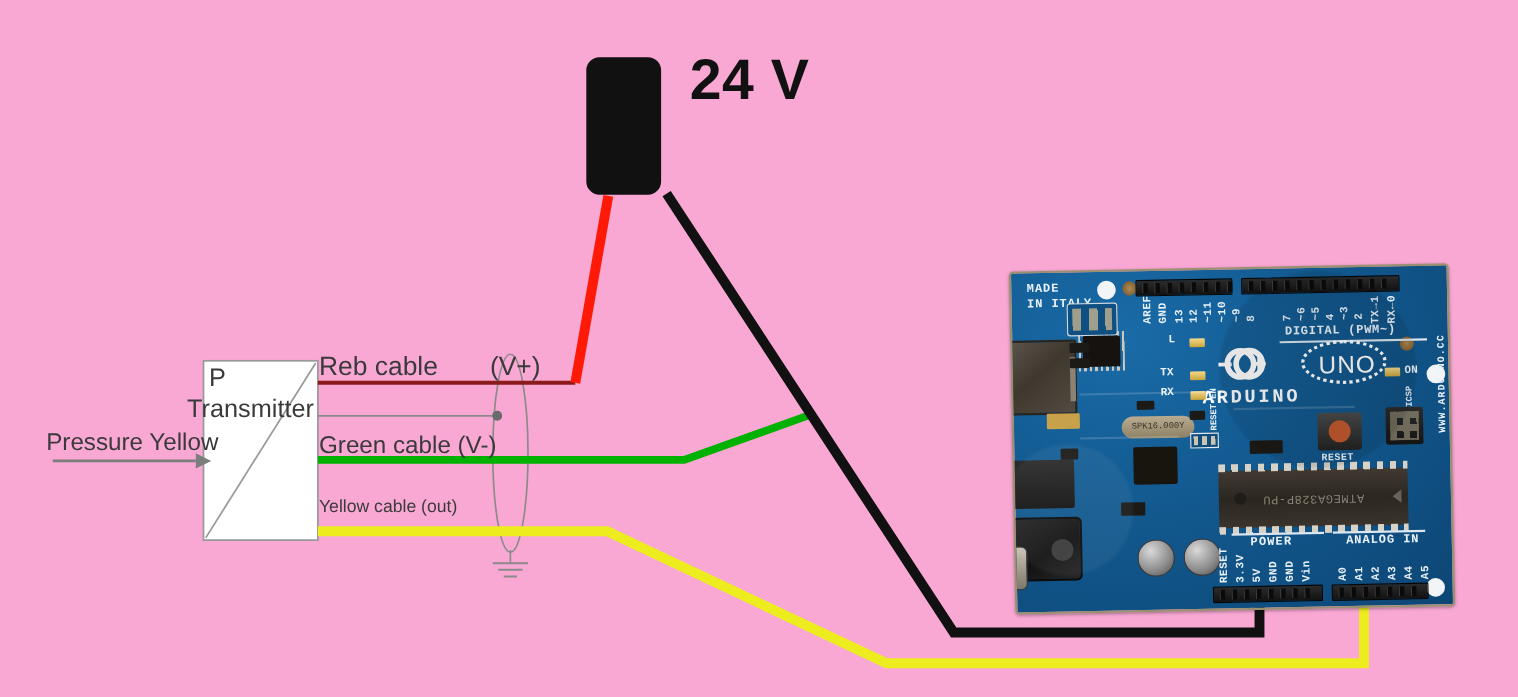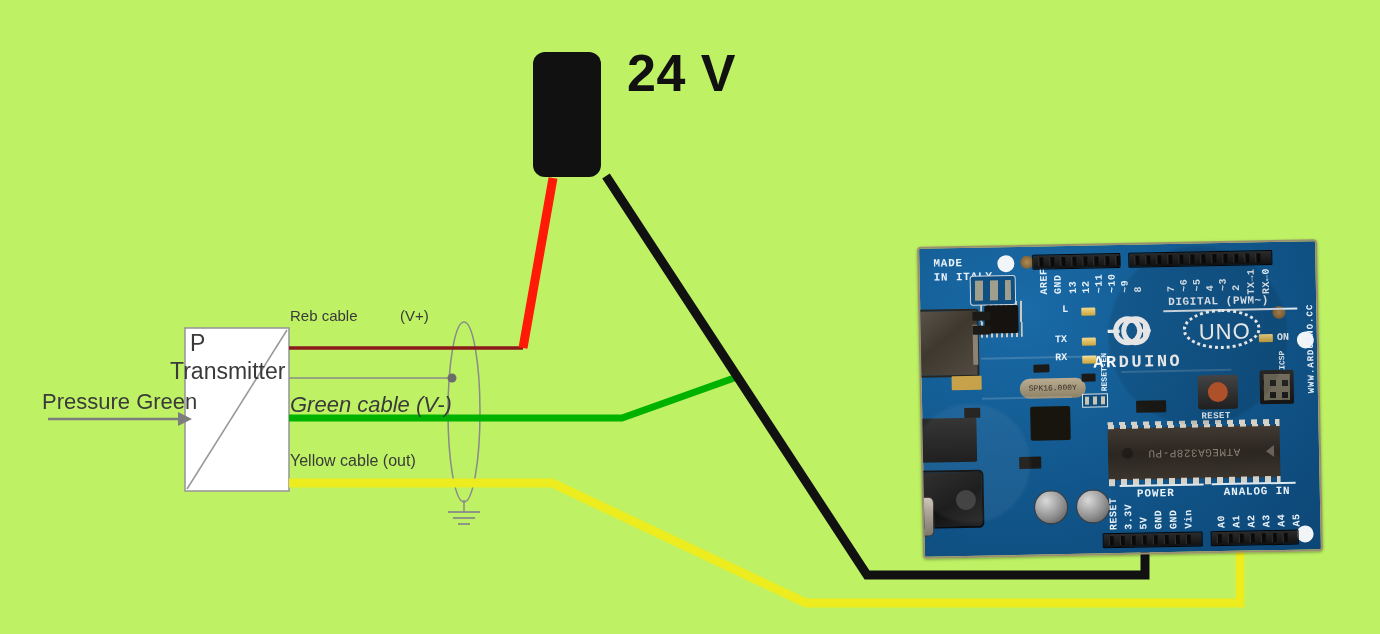--- a/index.html
+++ b/index.html
@@ -5,43 +5,43 @@
   * { box-sizing: border-box; }
   html, body {
     margin: 0; padding: 0;
     background: #ffffff;
     font-family: "Liberation Sans", sans-serif;
   }
   #stage {
     position: relative;
     width: 1380px;
     height: 634px;
-    background: #bef264;
+    background: #f9a8d4;
     overflow: hidden;
   }
   #wires { position: absolute; left: 0; top: 0; width: 1380px; height: 634px; }
 
   .lbl { position: absolute; color: #3a3a3a; white-space: nowrap; }
 
   #psu-label {
     position: absolute;
     left: 627px; top: 44px;
     font-size: 52px;
     font-weight: bold;
     color: #111111;
     line-height: 1.15;
     letter-spacing: 0.5px;
   }
   #psu-label div { white-space: nowrap; }
 
   #tx-p    { left: 190px; top: 330px; font-size: 23px; }
   #tx-name { left: 170px; top: 358px; font-size: 23px; }
   #pressure-label { left: 42px; top: 389px; font-size: 22px; }
-  #lbl-red    { left: 290px; top: 307px; font-size: 15px; }
-  #lbl-green  { left: 290px; top: 392px; font-size: 22px; font-style: italic; }
+  #lbl-red    { left: 290px; top: 320px; font-size: 24px; }
+  #lbl-green  { left: 290px; top: 392px; font-size: 22px; }
   #lbl-yellow { left: 290px; top: 452px; font-size: 16px; }
 
   
   #board {
     position: absolute;
     left: 920px; top: 243px;
     width: 400px; height: 312px;
     background:
       radial-gradient(ellipse at 25% 20%, #1a6ba8 0%, #12598f 45%, #0d4675 100%);
     border: 2px solid #9a8f70;
@@ -239,21 +239,21 @@
   </svg>
 
   <div style="position:absolute;left:533px;top:52px;width:68px;height:125px;background:#111111;border-radius:12px;"></div>
 
   <div id="psu-label">
     <div>24 V</div>
   </div>
 
   <div class="lbl" id="tx-p">P</div>
   <div class="lbl" id="tx-name">Transmitter</div>
-  <div class="lbl" id="pressure-label">Pressure Green</div>
+  <div class="lbl" id="pressure-label">Pressure Yellow</div>
 
   <div class="lbl" id="lbl-red">
     <span>Reb cable</span>
     <span style="display:inline-block;width:34px"></span>
     <span>(V+)</span>
   </div>
   <div class="lbl" id="lbl-green">Green cable (V-)</div>
   <div class="lbl" id="lbl-yellow">Yellow cable (out)</div>
 
   <div id="board">

